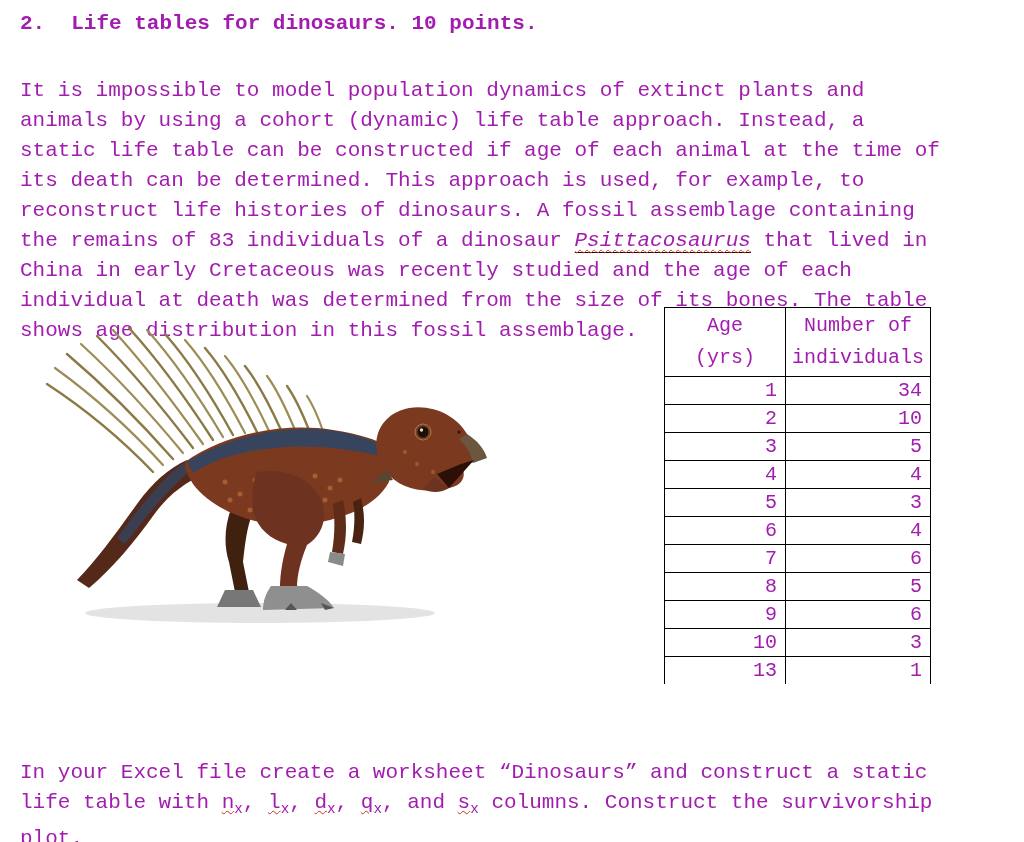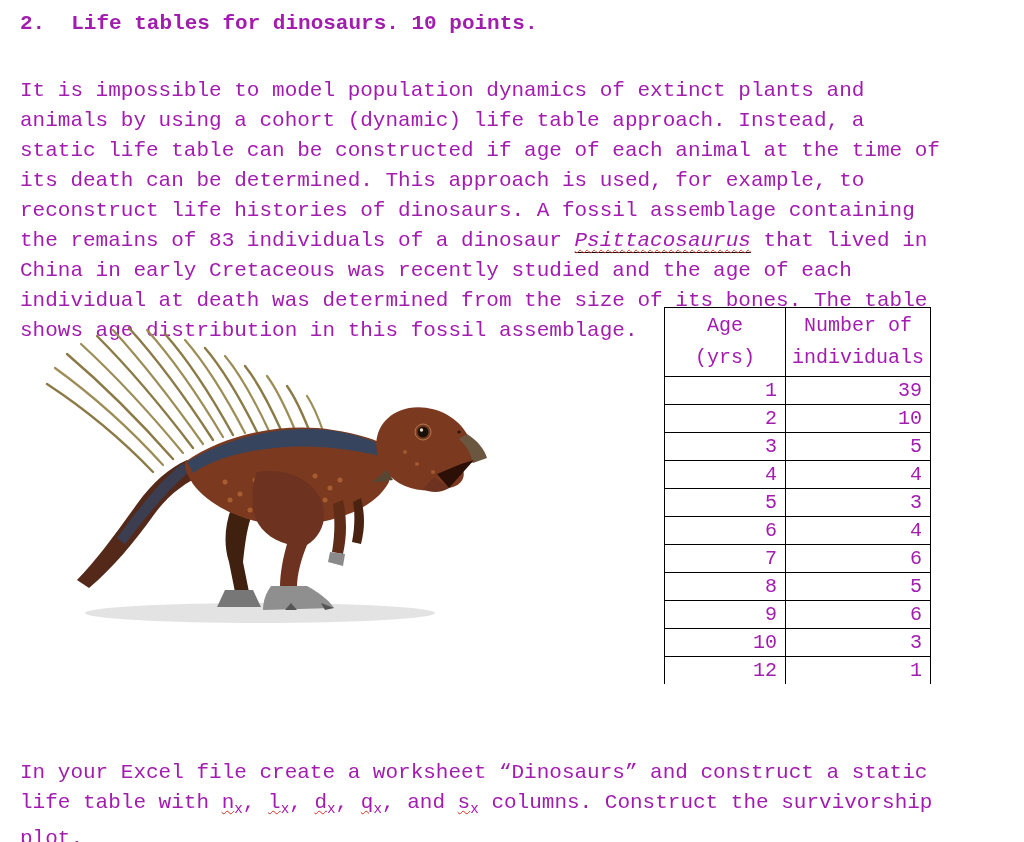--- a/index.html
+++ b/index.html
@@ -130,21 +130,21 @@
   <table class="age-table">
     <thead>
       <tr>
         <th class="age-h">Age (yrs)</th>
         <th class="num-h">Number of individuals</th>
       </tr>
     </thead>
     <tbody>
         <tr>
           <td>1</td>
-          <td>39</td>
+          <td>34</td>
         </tr>
         <tr>
           <td>2</td>
           <td>10</td>
         </tr>
         <tr>
           <td>3</td>
           <td>5</td>
         </tr>
         <tr>
@@ -169,21 +169,21 @@
         </tr>
         <tr>
           <td>9</td>
           <td>6</td>
         </tr>
         <tr>
           <td>10</td>
           <td>3</td>
         </tr>
         <tr>
-          <td>12</td>
+          <td>13</td>
           <td>1</td>
         </tr>
       </tbody>
   </table>
 
   <p class="closing"><span>In your Excel file create a worksheet “Dinosaurs” and construct a static life table with </span><span><span><span class="sq">n<sub>x</sub></span><span>, </span></span><span><span class="sq">l<sub>x</sub></span><span>, </span></span><span><span class="sq">d<sub>x</sub></span><span>, </span></span><span><span class="sq">q<sub>x</sub></span><span>, and </span></span><span><span class="sq">s<sub>x</sub></span><span> columns. Construct the survivorship plot.</span></span></span></p>
 
 </div>
 
 </body></html>

